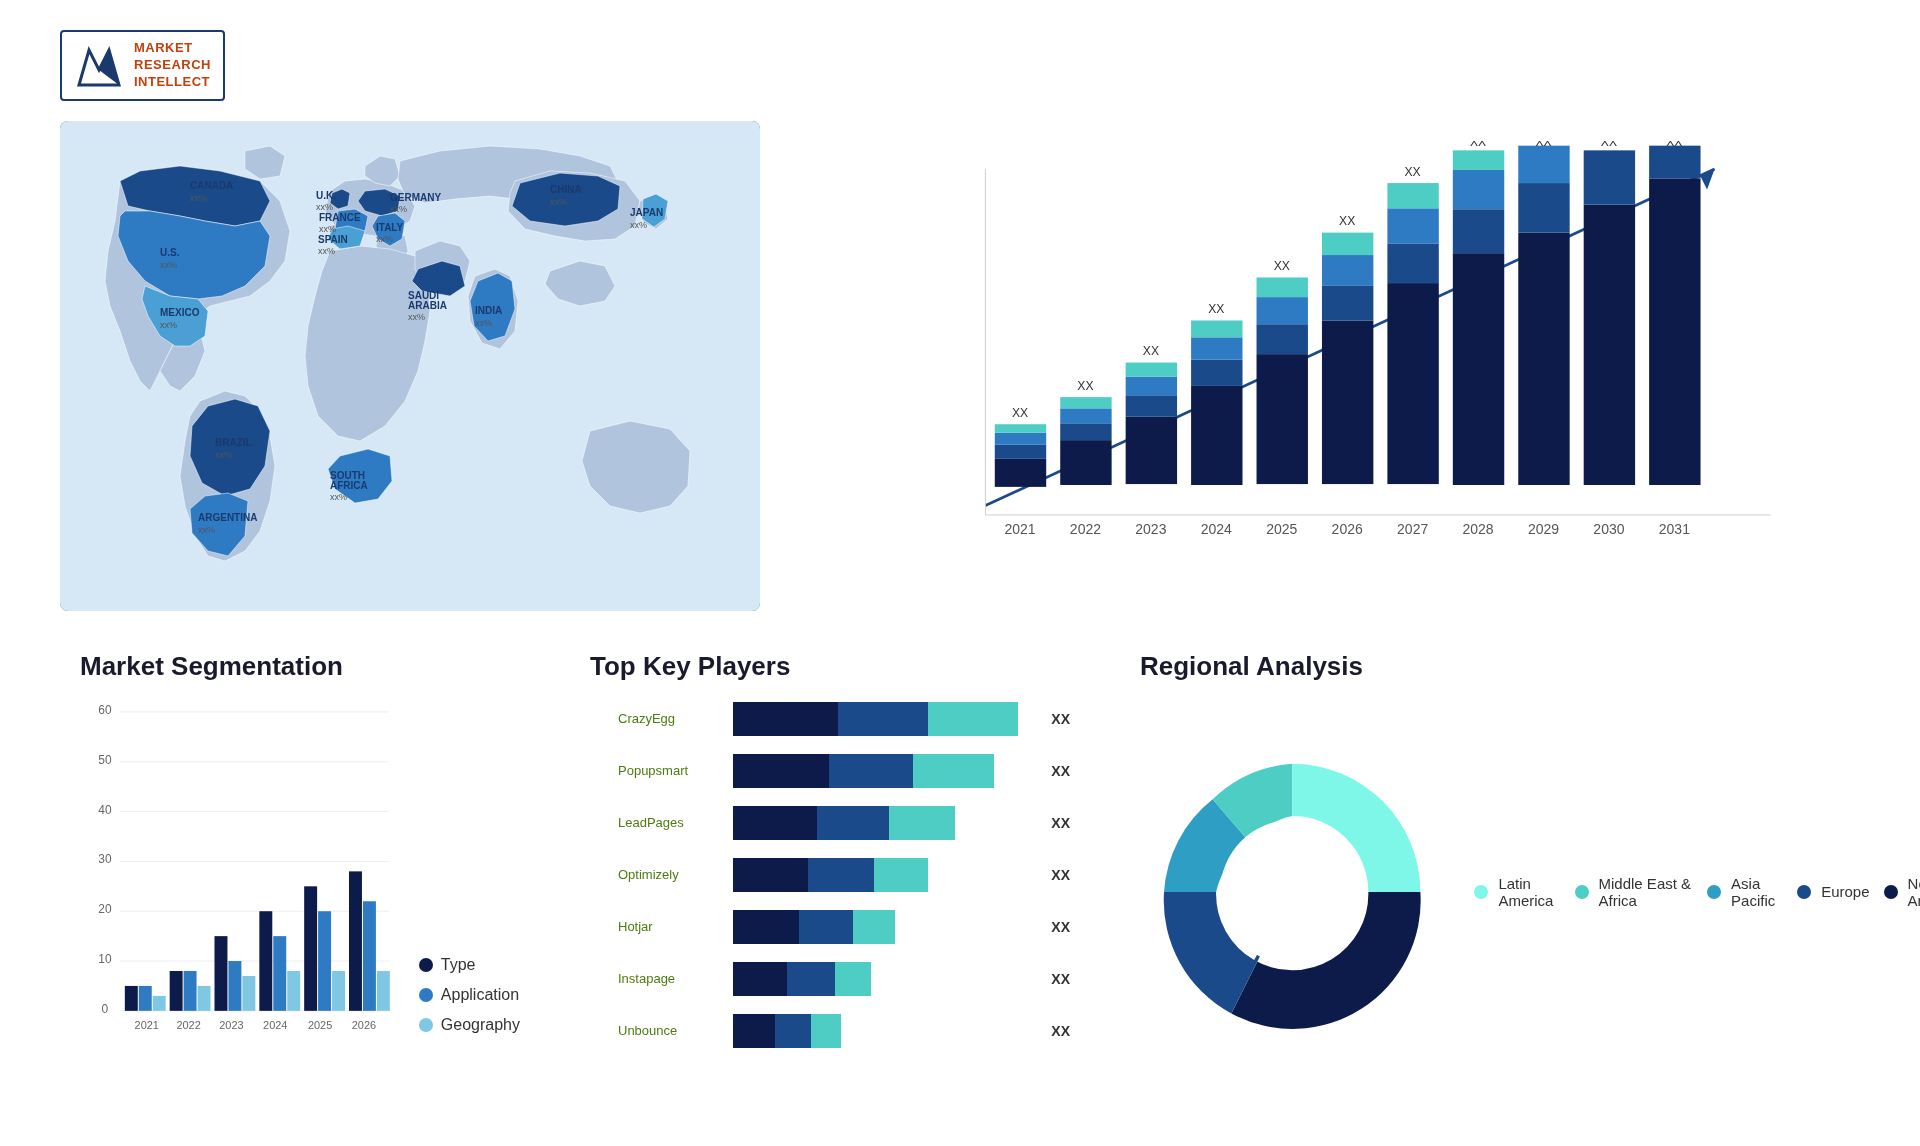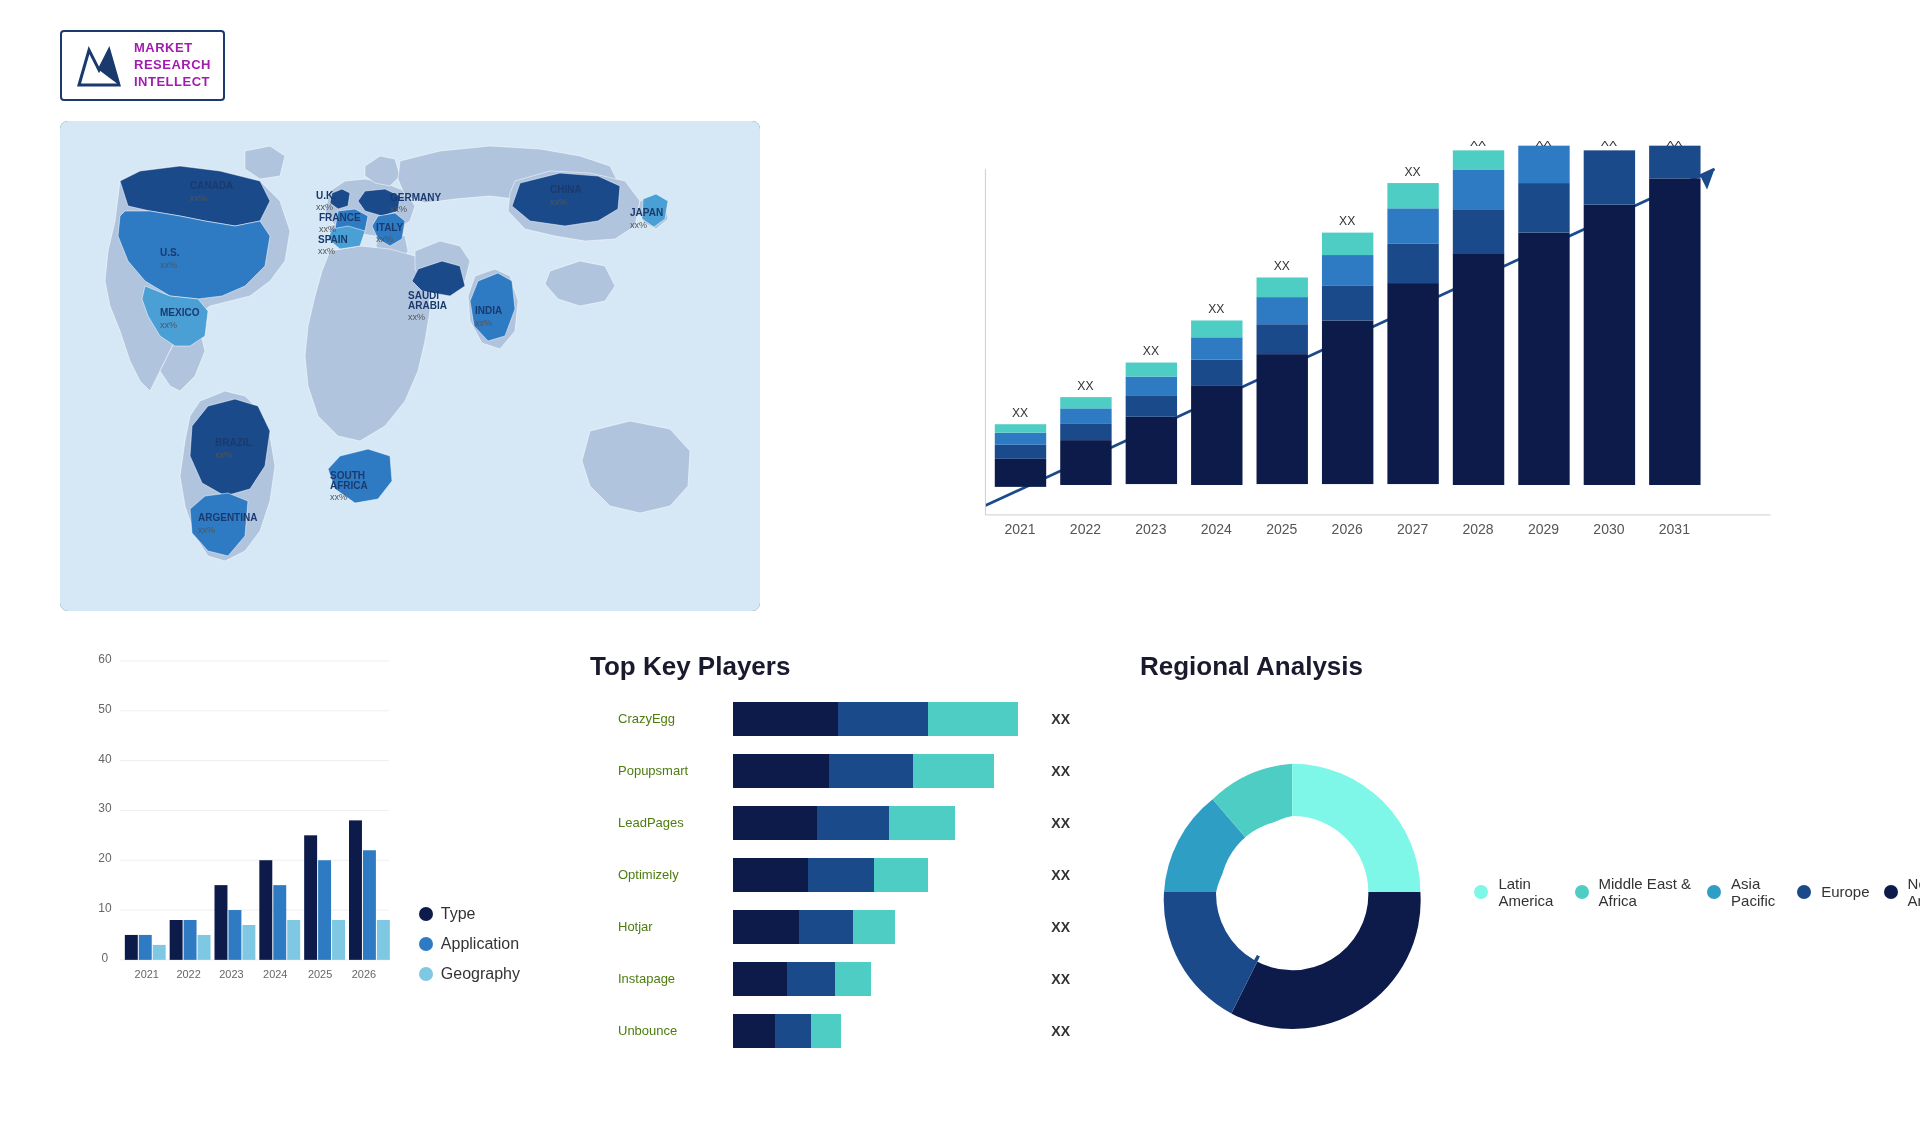--- a/index.html
+++ b/index.html
@@ -43,21 +43,21 @@
     }
 
     .logo-icon {
       width: 50px;
       height: 50px;
     }
 
     .logo-text {
       font-size: 13px;
       font-weight: 700;
-      color: #a21caf;
+      color: #c2410c;
       line-height: 1.3;
       text-transform: uppercase;
       letter-spacing: 0.5px;
     }
 
     
     .top-section {
       display: flex;
       gap: 40px;
       margin-bottom: 30px;
@@ -454,20 +454,21 @@
         <text x="657" y="5" text-anchor="middle" font-size="13" fill="#333">XX</text>
         <text x="727" y="5" text-anchor="middle" font-size="13" fill="#333">XX</text>
         <text x="797" y="5" text-anchor="middle" font-size="13" fill="#333">XX</text>
       </svg>
     </div>
   </div>
 
   <div class="bottom-section">
 
     <div class="segmentation-container">
+      <div class="section-title">Market Segmentation</div>
       <div class="seg-chart-area">
         <div class="seg-svg-container">
           <svg viewBox="0 0 320 360">
 
             <text x="25" y="312" font-size="12" fill="#666" text-anchor="middle">0</text>
             <text x="25" y="262" font-size="12" fill="#666" text-anchor="middle">10</text>
             <text x="25" y="212" font-size="12" fill="#666" text-anchor="middle">20</text>
             <text x="25" y="162" font-size="12" fill="#666" text-anchor="middle">30</text>
             <text x="25" y="112" font-size="12" fill="#666" text-anchor="middle">40</text>
             <text x="25" y="62" font-size="12" fill="#666" text-anchor="middle">50</text>

